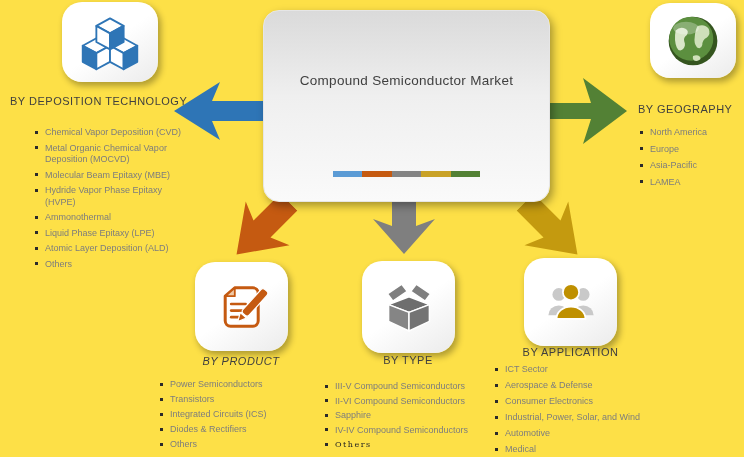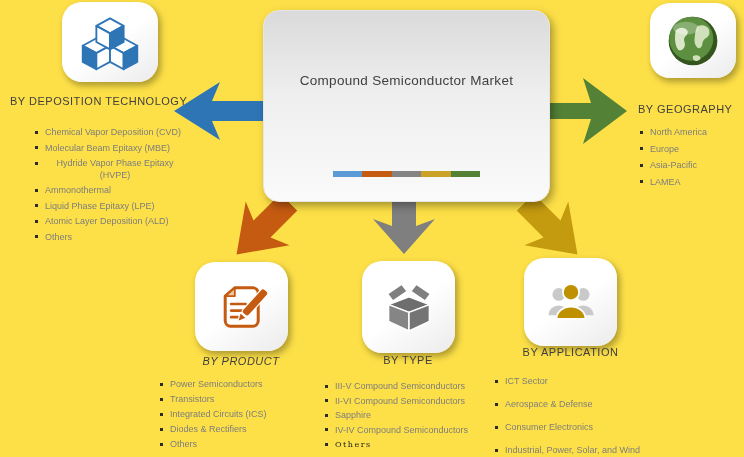--- a/index.html
+++ b/index.html
@@ -36,30 +36,30 @@
   .heading{
     position:absolute;font-size:11px;color:#3f3f3f;letter-spacing:.5px;
     white-space:nowrap;z-index:7;
   }
   .heading.center{text-align:center;}
   
   .blist{position:absolute;list-style:none;margin:0;padding:0;font-size:9px;
     color:#7d7d7d;z-index:7;}
   .blist li{display:flex;align-items:flex-start;line-height:11px;}
   .bl{flex:0 0 auto;width:3px;height:3px;background:#2b2b2b;margin:3.5px 7px 0 0;}
-  .lst-deposition{left:35px;top:127px;width:150px;text-align:center;}
+  .lst-deposition{left:35px;top:127px;width:150px;}
   .lst-deposition li{margin-bottom:4px;line-height:11.5px;}
   .lst-geography{left:640px;top:127px;width:100px;}
   .lst-geography li{margin-bottom:5.5px;text-align:right;}
   .lst-product{left:160px;top:379px;width:150px;}
   .lst-product li{margin-bottom:4px;}
   .lst-type{left:325px;top:381px;width:160px;}
   .lst-type li{margin-bottom:3.5px;}
   .lst-application{left:495px;top:364px;width:175px;}
-  .lst-application li{margin-bottom:5px;margin-top:12px;}
+  .lst-application li{margin-bottom:5px;}
   .alt-font{font-family:"DejaVu Serif",serif;font-size:8px;letter-spacing:1.5px;color:#222;}
 </style>
 </head>
 <body>
 
 <div id="canvas">
 
   <svg class="arrow" style="left:172px;top:80px;" width="92" height="62" viewBox="0 0 92 62">
     <polygon points="92,21 40,21 48,2 2,31 48,60 40,41 92,41" fill="#2E75B6"></polygon>
   </svg>
@@ -163,20 +163,24 @@
   <div class="heading center" style="left:358px;top:354px;width:100px;">BY TYPE</div>
   <div class="heading center" style="left:518px;top:346px;width:105px;">BY APPLICATION</div>
 
   <ul class="blist lst-deposition">
     <li>
         <span class="bl"></span>
         <span>Chemical Vapor Deposition (CVD)</span>
       </li>
     <li>
         <span class="bl"></span>
+        <span>Metal Organic Chemical Vapor Deposition (MOCVD)</span>
+      </li>
+    <li>
+        <span class="bl"></span>
         <span>Molecular Beam Epitaxy (MBE)</span>
       </li>
     <li>
         <span class="bl"></span>
         <span>Hydride Vapor Phase Epitaxy (HVPE)</span>
       </li>
     <li>
         <span class="bl"></span>
         <span>Ammonothermal</span>
       </li>

